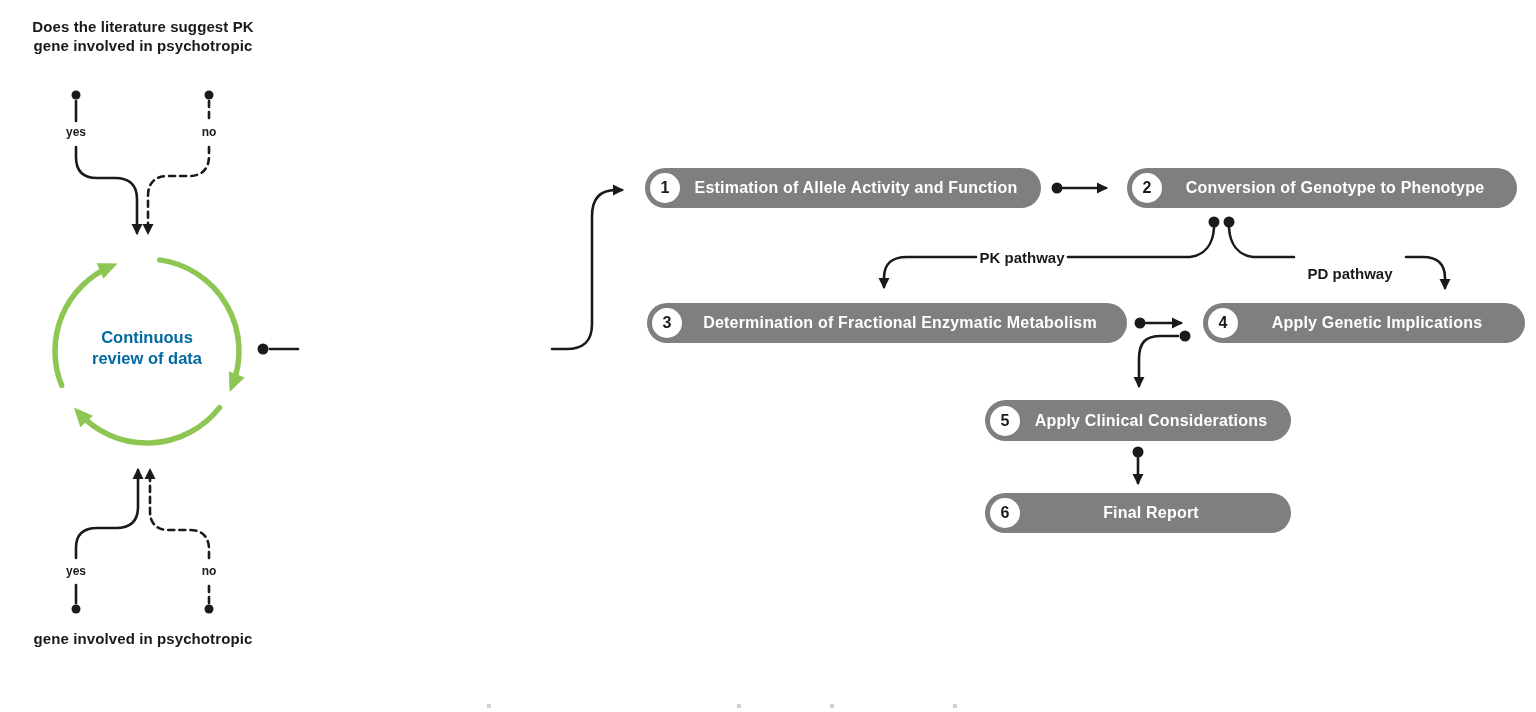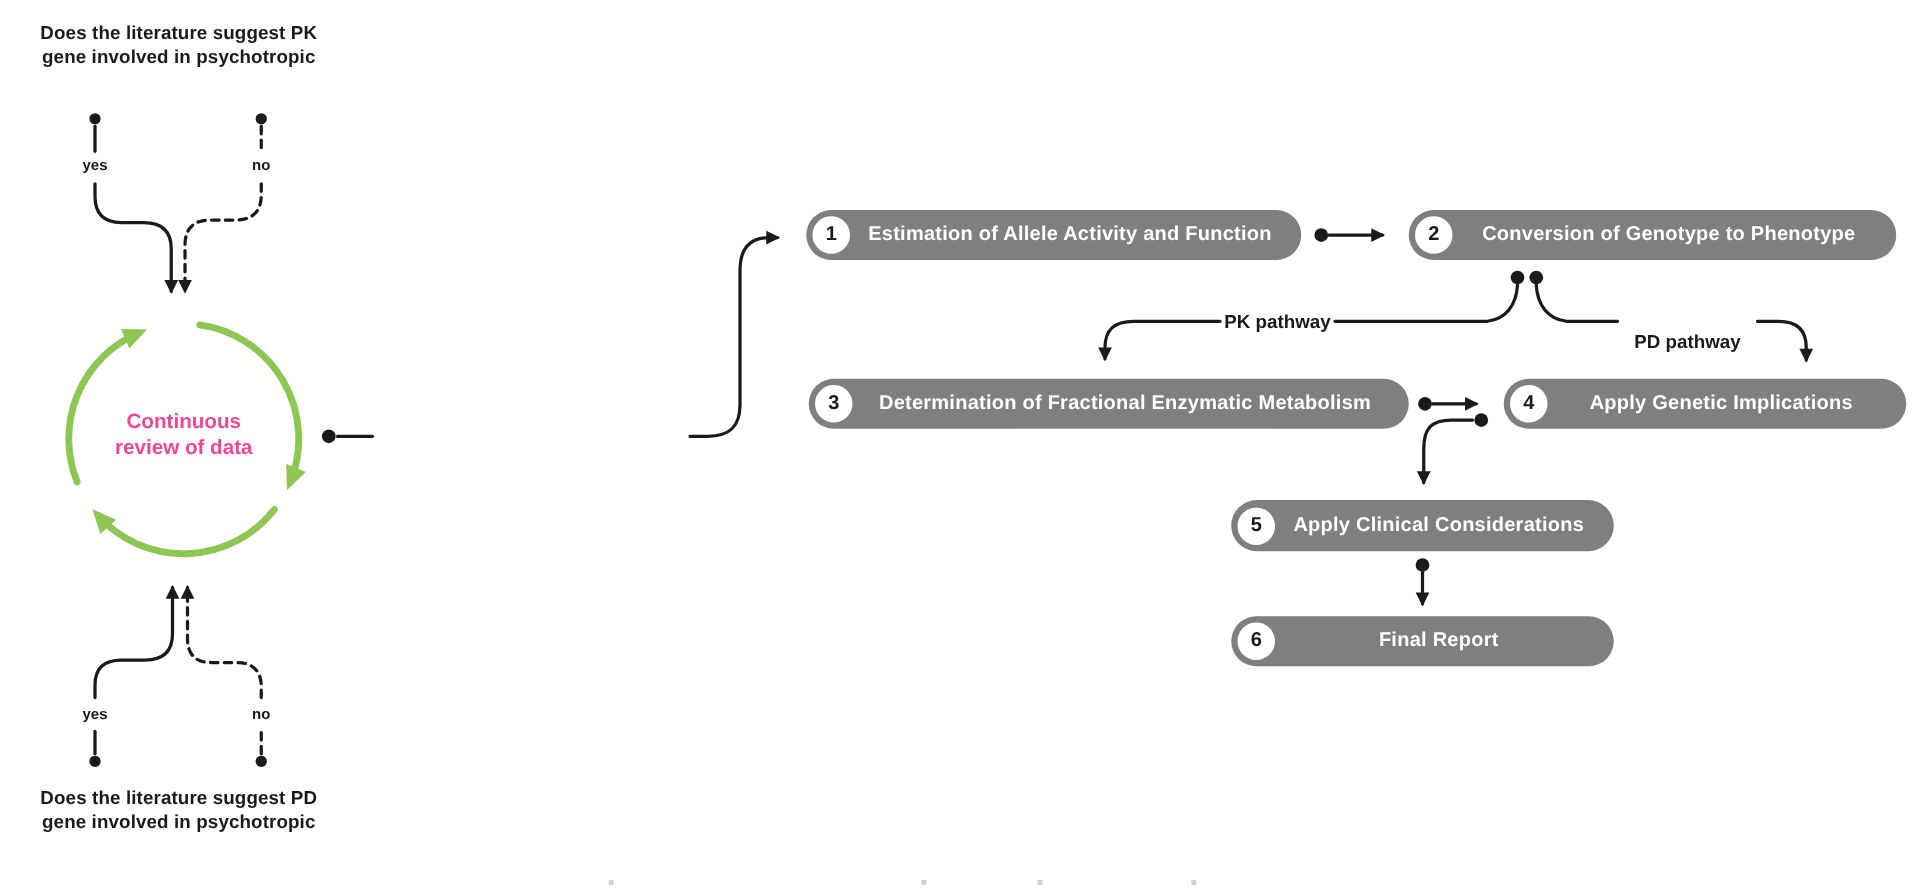--- a/index.html
+++ b/index.html
@@ -17,21 +17,21 @@
 
   .txt{position:absolute; text-align:center;}
   .question{width:270px; font-size:15px; line-height:19px; letter-spacing:.1px;}
   .q-pk{left:8px; top:17px;}
   .q-pd{left:8px; top:629px;}
   .yn{width:44px; font-size:12px;}
   .yes-top{left:54px; top:125px;}
   .no-top{left:187px; top:125px;}
   .yes-bot{left:54px; top:564px;}
   .no-bot{left:187px; top:564px;}
-  .cycle-label{left:62px; top:327px; width:170px; font-size:16.5px; line-height:21px; color:#ec4899;}
+  .cycle-label{left:62px; top:327px; width:170px; font-size:16.5px; line-height:21px; color:#0369a1;}
   .evidence{left:302px; top:340px; width:244px; font-size:16px; white-space:nowrap;}
   .pathway{width:104px; font-size:15px; white-space:nowrap;}
   .pk-path{left:970px; top:249px;}
   .pd-path{left:1298px; top:249px;margin-top:16px;}
 
   .step{position:absolute; height:40px; background:#7f7f7f; border-radius:21px;}
   .step .num{
     position:absolute; left:2px; top:50%; transform:translateY(-50%);
     width:36px; height:36px; border-radius:50%;
     background:#ffffff; border:3px solid #7f7f7f; box-sizing:border-box;
@@ -135,21 +135,20 @@
       <path class="ln" d="M1138,458 L1138,483" marker-end="url(#ab)"></path>
     </g>
   </svg>
 
   <div class="txt question q-pk">
     <div>Does the literature suggest PK</div>
     <div>gene involved in psychotropic</div>
   </div>
 
   <div class="txt question q-pd">
-    <div>Does the literature suggest PD</div>
     <div>gene involved in psychotropic</div>
   </div>
 
   <div class="txt yn yes-top">yes</div>
   <div class="txt yn no-top">no</div>
   <div class="txt yn yes-bot">yes</div>
   <div class="txt yn no-bot">no</div>
 
   <div class="txt cycle-label">
     <div>Continuous</div>

